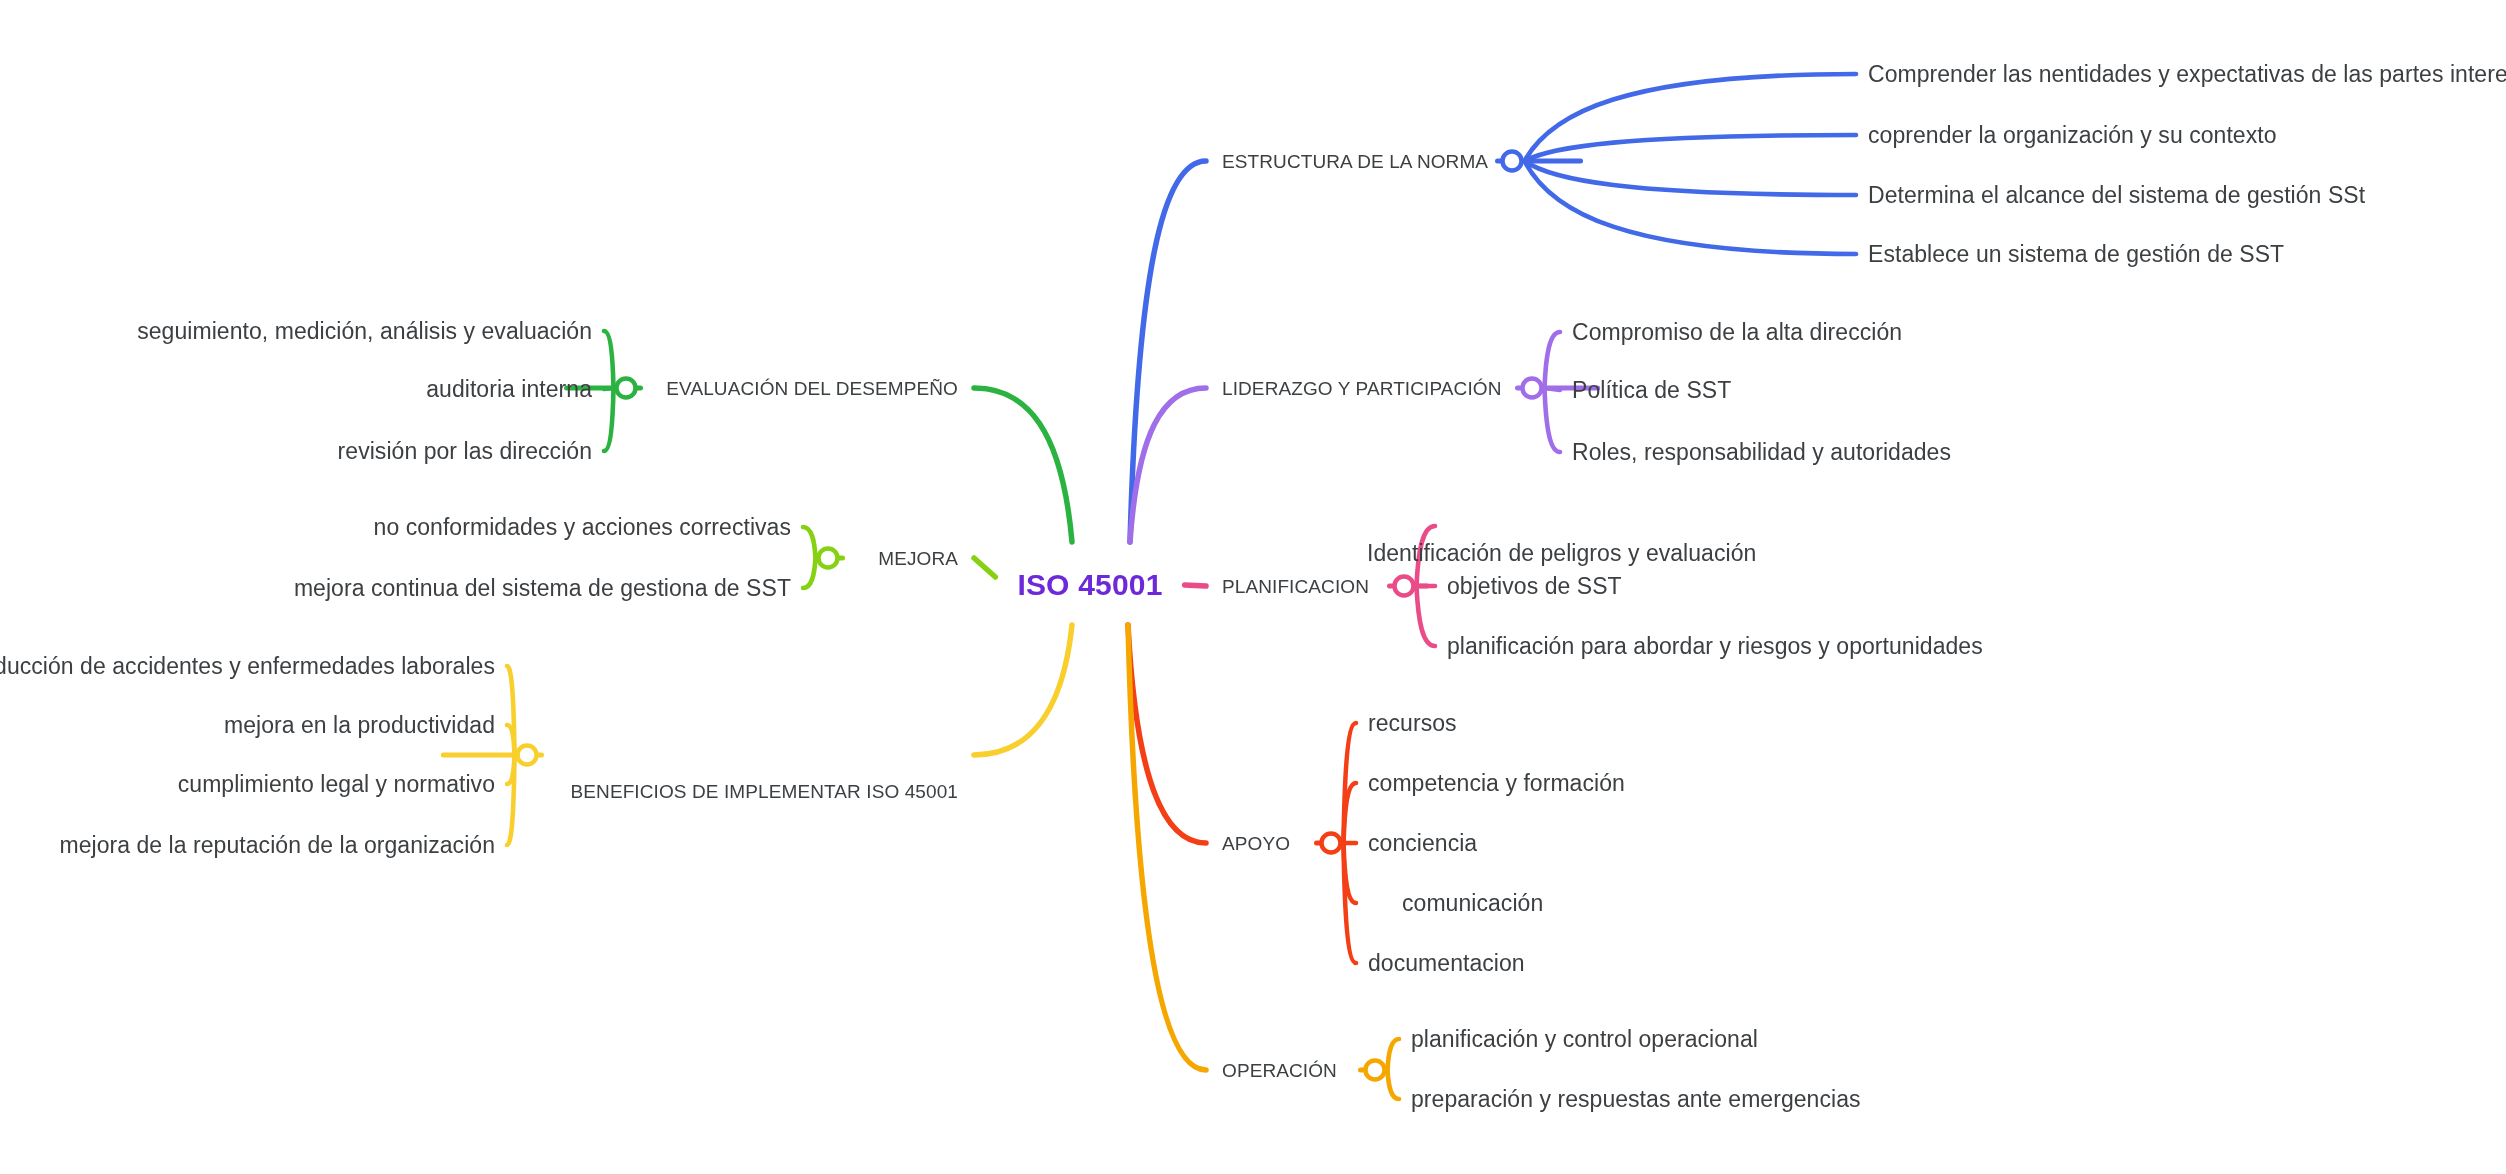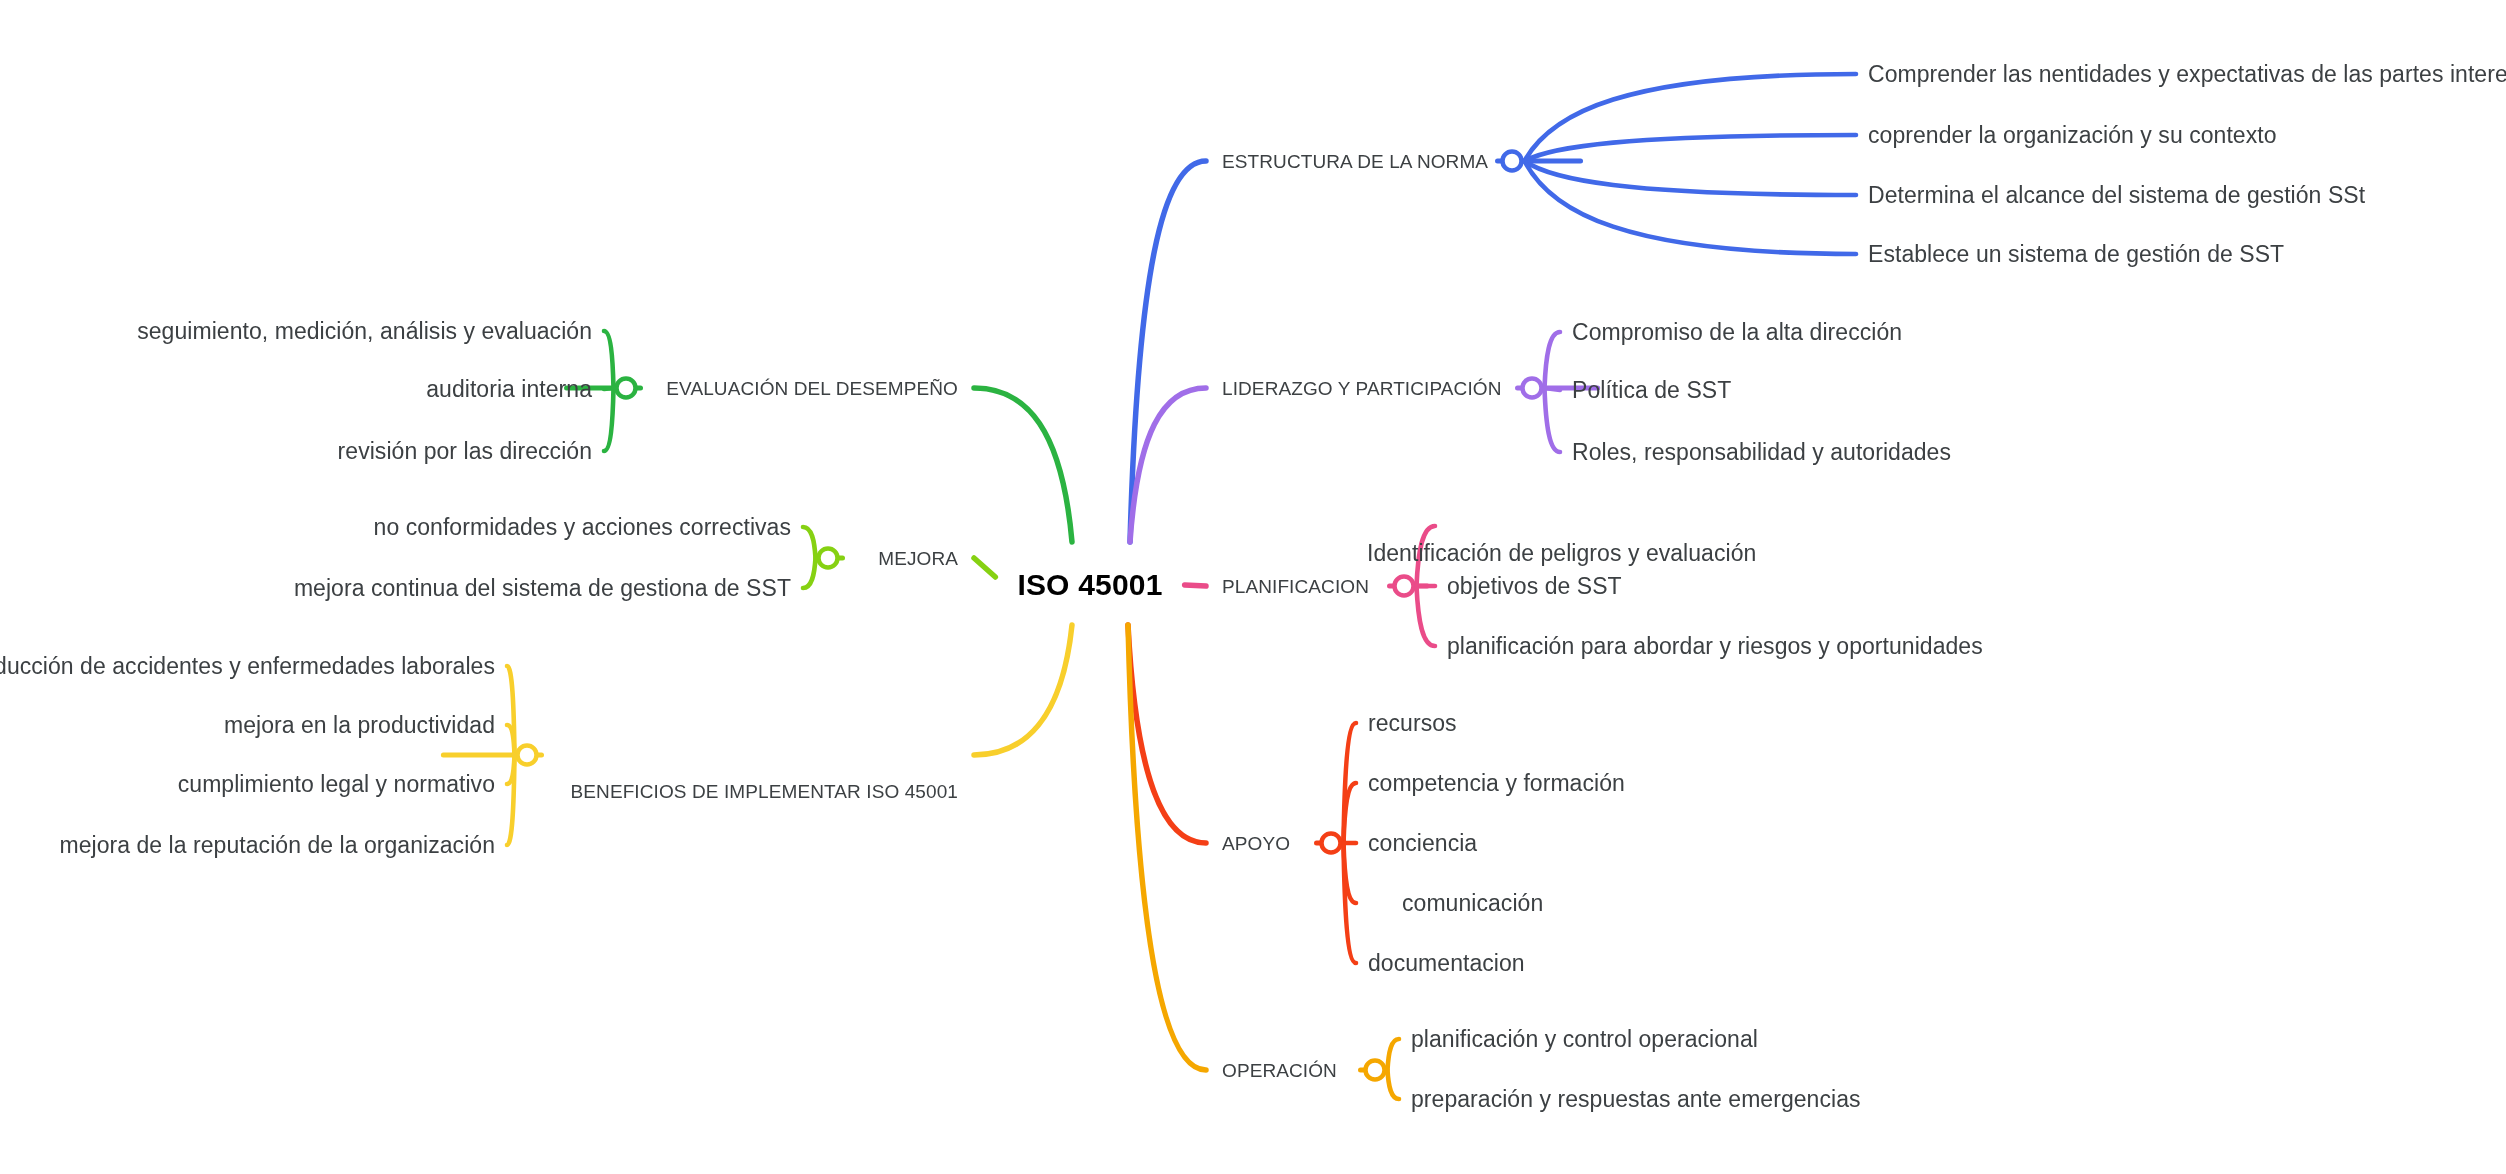--- a/index.html
+++ b/index.html
@@ -31,21 +31,21 @@
     position: absolute;
     white-space: nowrap;
     color: #3c4043;
     line-height: 1;
     transform: translateY(-50%);
   }
   .central-label {
     font-size: 30px;
     font-weight: bold;
     letter-spacing: 0.2px;
-    color: #000000;
+    color: #6d28d9;
   }
   .branch-label {
     font-size: 19px;
     font-weight: normal;
     letter-spacing: 0.1px;
   }
   .leaf-label {
     font-size: 23px;
     font-weight: normal;
     letter-spacing: 0.05px;

